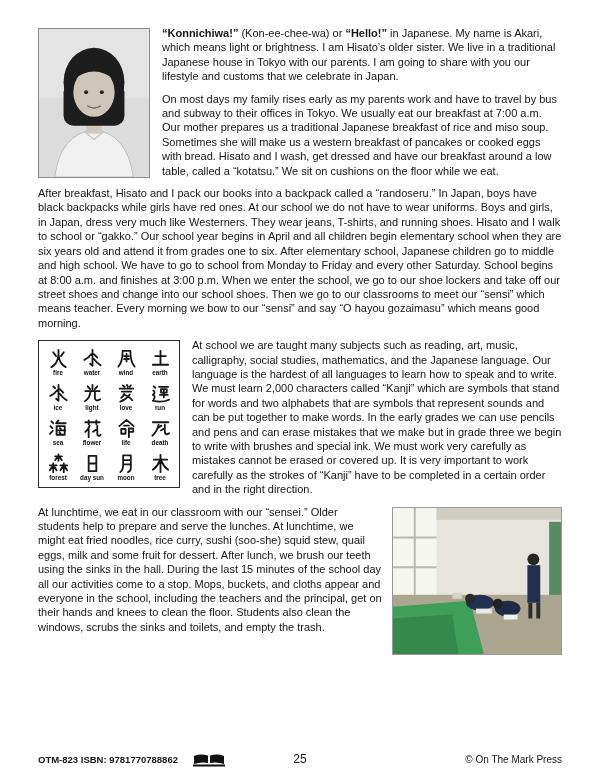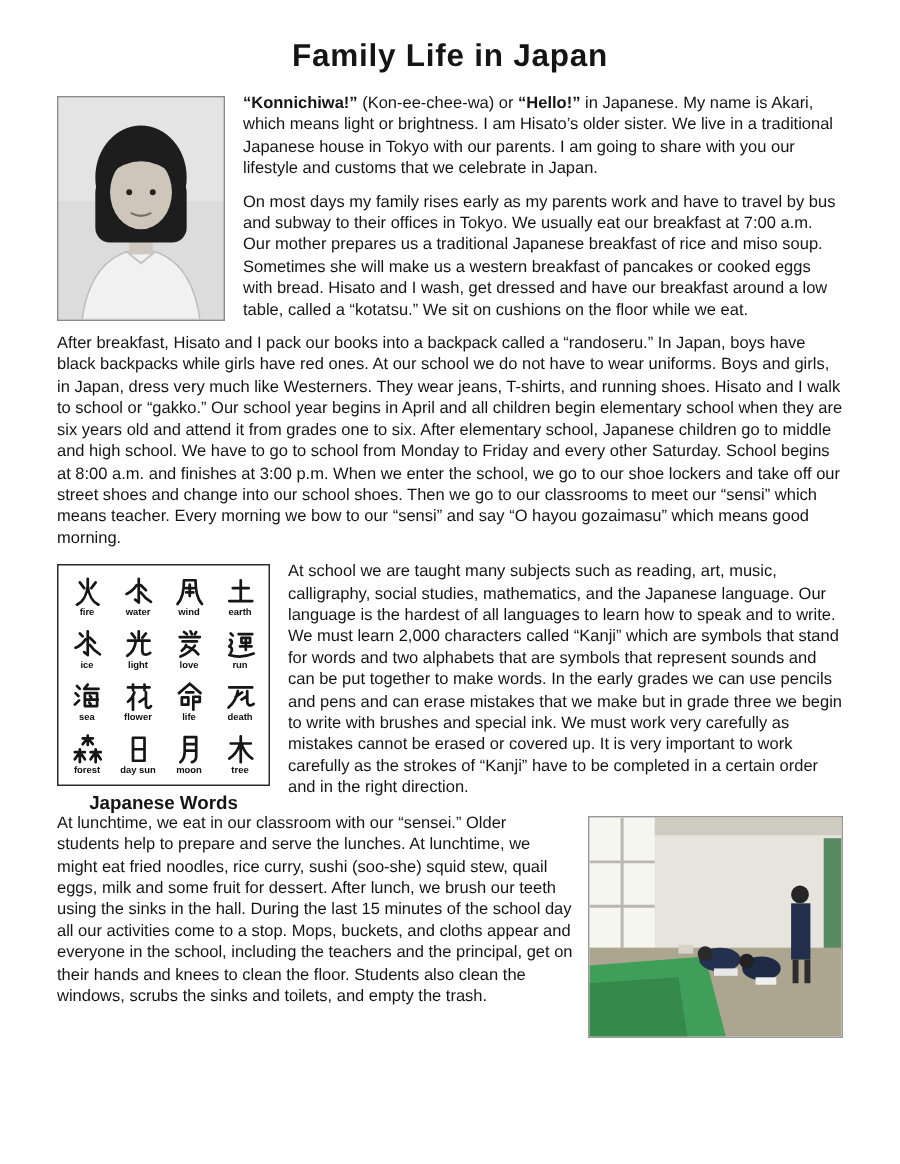--- a/index.html
+++ b/index.html
@@ -41,21 +41,20 @@
     font-size:12px;
   }
   .footer-right { margin-left:auto; font-size:10px; white-space:nowrap; }
   b { font-weight:bold;text-align:center; }
 </style>
 </head>
 <body>
 
 <div class="page">
 
-  <h1 class="title">Family Life in Japan</h1>
 
   <div class="photo portrait">
     <svg viewBox="0 0 112 150" preserveAspectRatio="none">
       <rect x="0" y="0" width="112" height="150" fill="#dcdcdc"></rect>
       <rect x="0" y="0" width="112" height="70" fill="#e4e4e4"></rect>
       <path d="M16 150 Q22 106 56 102 Q90 106 96 150 Z" fill="#f1f1f1" stroke="#bdbdbd" stroke-width="1"></path>
       <rect x="48" y="88" width="16" height="18" fill="#cfc8c0"></rect>
       <ellipse cx="56" cy="54" rx="31" ry="35" fill="#1d1d1d"></ellipse>
       <rect x="25" y="54" width="62" height="44" rx="10" fill="#1d1d1d"></rect>
       <ellipse cx="56" cy="64" rx="21" ry="25" fill="#cfc6bb"></ellipse>
@@ -202,21 +201,20 @@
       <div class="kcell" title="木">
         <div class="kchar">
             <svg viewBox="0 0 24 24">
               <path d="M12 3v18M5 8h14M11 9.5C9.5 13.5 7 16.5 4 18.5M13 9.5C14.5 13.5 17 16.5 20 18.5"></path>
             </svg>
           </div>
         <div class="klabel">tree</div>
       </div>
 
     </div>
-    <div class="kanji-caption">Japanese Words</div>
   </div>
 
   <p class="para">At school we are taught many subjects such as reading, art, music, calligraphy, social studies, mathematics, and the Japanese language. Our language is the hardest of all languages to learn how to speak and to write. We must learn 2,000 characters called “Kanji” which are symbols that stand for words and two alphabets that are symbols that represent sounds and can be put together to make words. In the early grades we can use pencils and pens and can erase mistakes that we make but in grade three we begin to write with brushes and special ink. We must work very carefully as mistakes cannot be erased or covered up. It is very important to work carefully as the strokes of “Kanji” have to be completed in a certain order and in the right direction.</p>
 
   <div class="clear"></div>
 
   <div class="photo cleaning">
     <svg viewBox="0 0 170 148" preserveAspectRatio="none">
       <rect x="0" y="0" width="170" height="148" fill="#e6e4dc"></rect>
       <rect x="0" y="0" width="44" height="88" fill="#f6f6f1"></rect>
@@ -237,14 +235,26 @@
       <rect x="136" y="58" width="13" height="38" fill="#222e4c"></rect>
       <circle cx="142" cy="52" r="6" fill="#262626"></circle>
       <rect x="137" y="96" width="4" height="16" fill="#2d2d2d"></rect>
       <rect x="145" y="96" width="4" height="16" fill="#2d2d2d"></rect>
       <rect x="60" y="86" width="10" height="6" fill="#d7d3c7"></rect>
     </svg>
   </div>
 
   <p class="para">At lunchtime, we eat in our classroom with our “sensei.” Older students help to prepare and serve the lunches. At lunchtime, we might eat fried noodles, rice curry, sushi (soo-she) squid stew, quail eggs, milk and some fruit for dessert. After lunch, we brush our teeth using the sinks in the hall. During the last 15 minutes of the school day all our activities come to a stop. Mops, buckets, and cloths appear and everyone in the school, including the teachers and the principal, get on their hands and knees to clean the floor. Students also clean the windows, scrubs the sinks and toilets, and empty the trash.</p>
 
+  <div class="footer">
+    <span class="footer-left">OTM-823  ISBN: 9781770788862</span>
+    <span class="footer-logo">
+      <svg width="34" height="15" viewBox="0 0 34 15">
+        <path d="M2 12 L2 4 Q8 1.5 16 3.5 L16 11 Q9 9.5 2 12 Z" fill="#111"></path>
+        <path d="M32 12 L32 4 Q26 1.5 18 3.5 L18 11 Q25 9.5 32 12 Z" fill="#111"></path>
+        <rect x="1" y="12.5" width="32" height="2" fill="#111"></rect>
+      </svg>
+    </span>
+    <span class="footer-page">25</span>
+    <span class="footer-right">© On The Mark Press</span>
+  </div>
 
 </div>
 
 </body></html>

